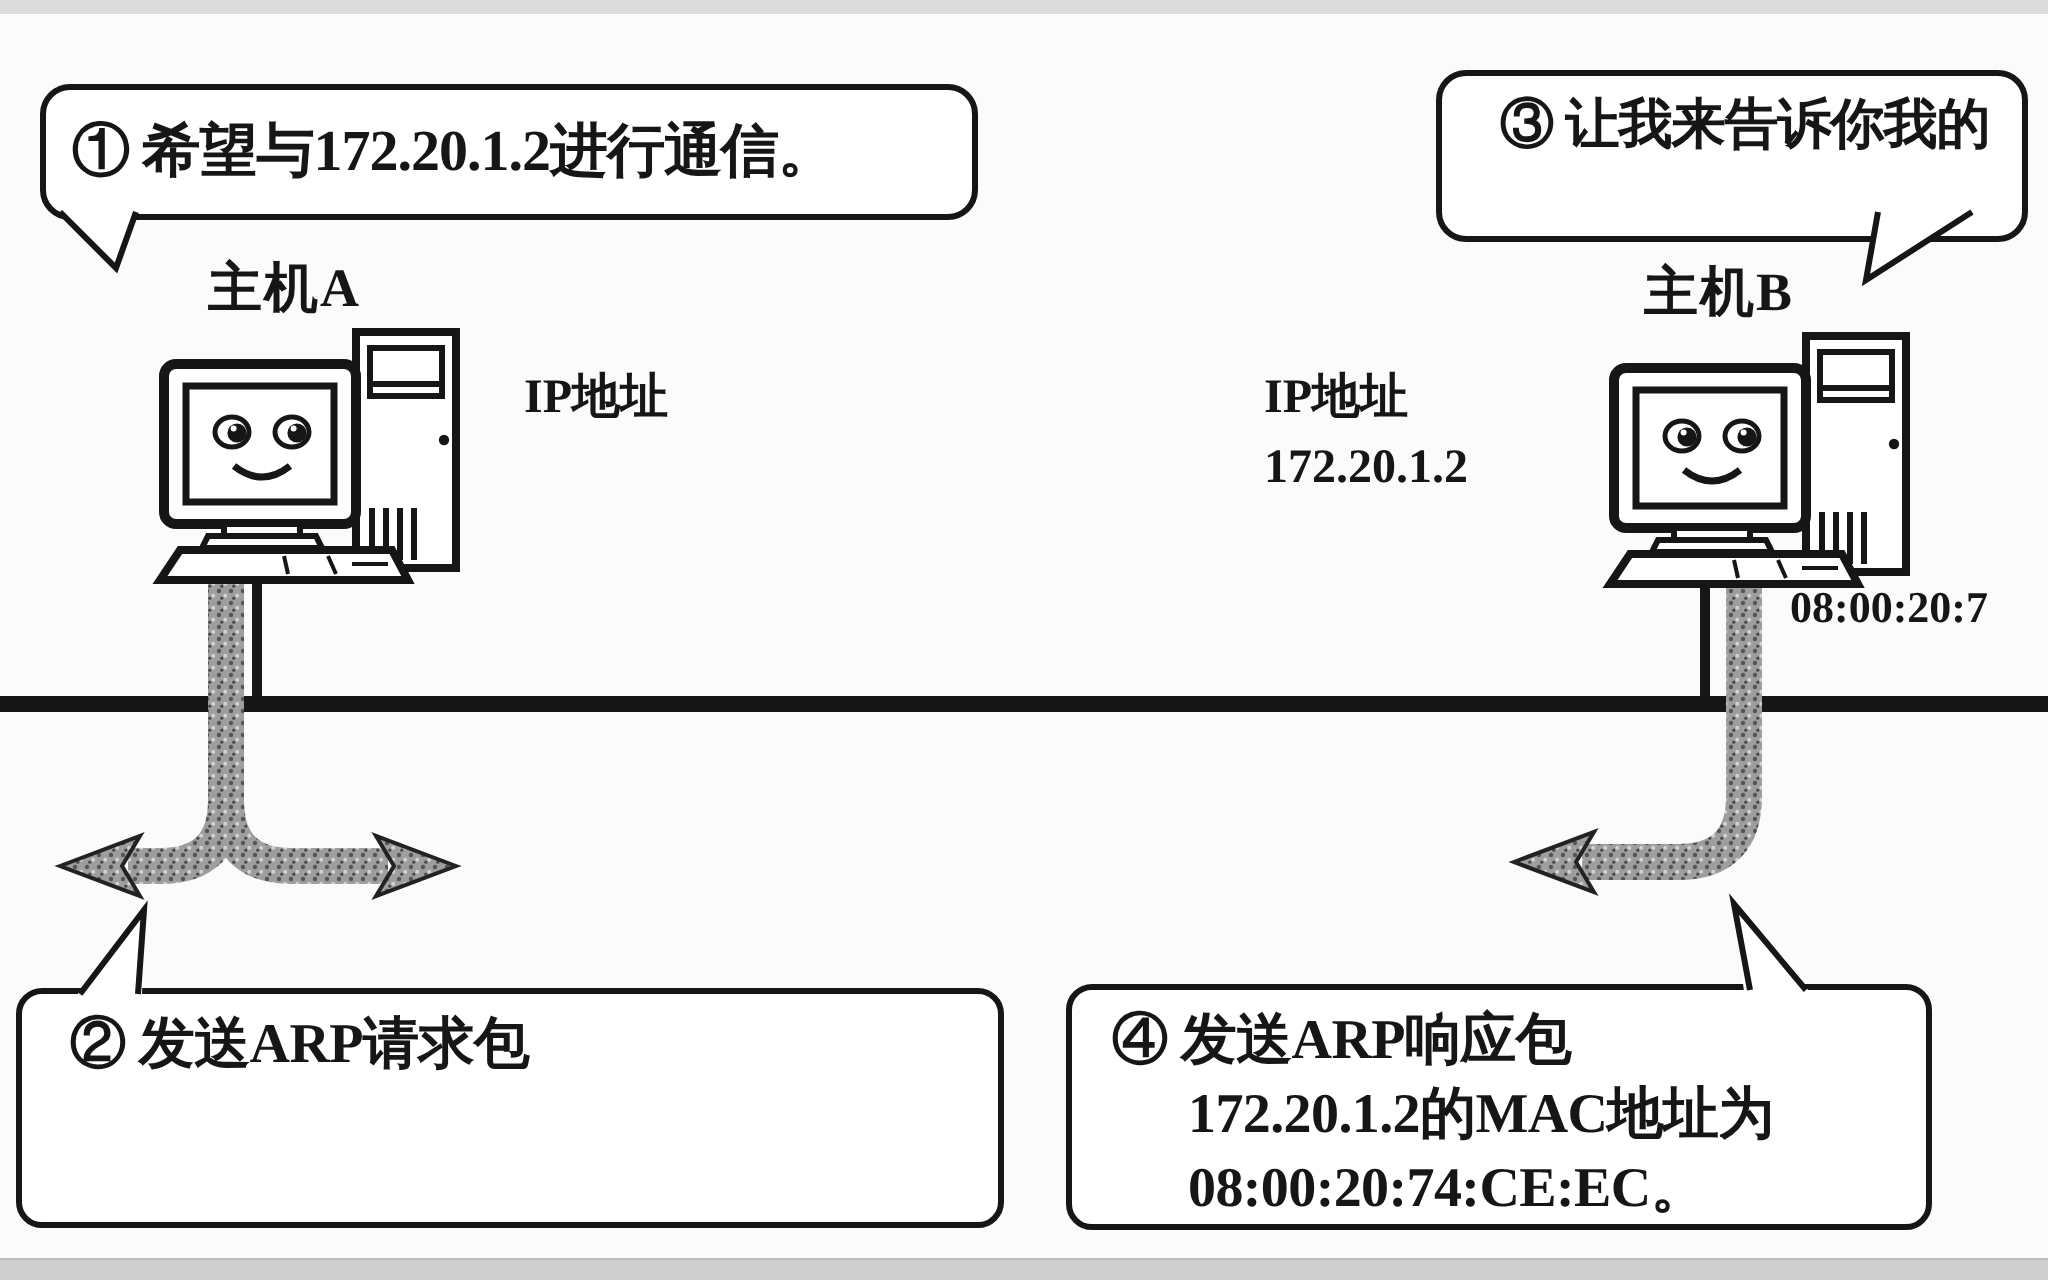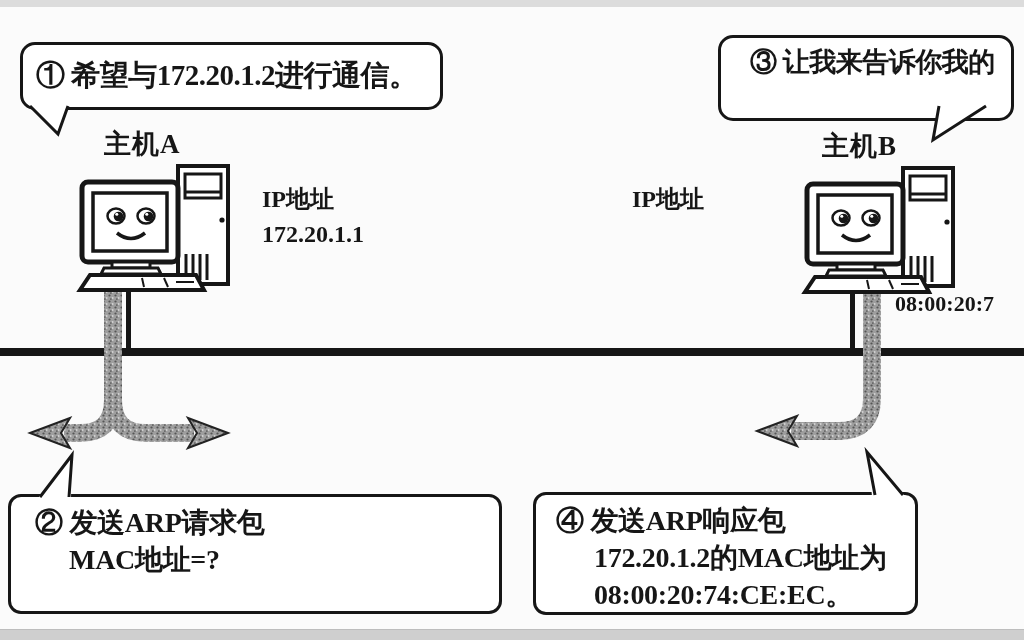--- a/index.html
+++ b/index.html
@@ -14,41 +14,41 @@
   .strip.top{top:0;height:7px;background:#dcdcdc;}
   .strip.bottom{top:629px;height:11px;background:#cfcfcf;border-top:1px solid #bdbdbd;}
 
   .bubble,.notebox{
     position:absolute;background:#fff;border:3px solid #161616;
     box-sizing:border-box;z-index:5;
   }
   .bubble{border-radius:15px;}
   .notebox{border-radius:13px;}
 
-  .b1{left:20px;top:42px;width:423px;height:68px;
+  .b1{left:20px;top:42px;width:469px;height:68px;
       display:flex;align-items:center;padding-left:13px;}
   .b1 span{font-size:29px;white-space:nowrap;letter-spacing:-0.5px;}
 
   .b3{left:718px;top:35px;width:296px;height:86px;padding:6px 0 0 29px;}
   .b3 .l1{font-size:27px;white-space:nowrap;letter-spacing:-0.5px;line-height:36px;}
   .b3 .l2{font-size:27px;padding-left:46px;line-height:36px;}
 
   .hostlabel{position:absolute;font-size:27px;z-index:5;letter-spacing:1px;}
   .ha{left:104px;top:126px;}
   .hb{left:822px;top:128px;}
 
   .ipblock{position:absolute;z-index:5;font-size:24px;line-height:35px;}
   .ipa{left:262px;top:182px;}
   .ipb{left:632px;top:182px;}
 
   .macclip{position:absolute;left:895px;top:291px;width:129px;height:40px;
     overflow:hidden;white-space:nowrap;font-size:22px;z-index:5;}
 
   .n2{left:8px;top:494px;width:494px;height:120px;padding:7px 0 0 24px;}
-  .n4{left:533px;top:492px;width:385px;height:123px;padding:7px 0 0 20px;}
+  .n4{left:533px;top:492px;width:433px;height:123px;padding:7px 0 0 20px;}
   .notebox .line{font-size:28px;line-height:37px;white-space:nowrap;letter-spacing:-0.3px;}
   .n2 .i1{padding-left:16px;}
   .n2 .i2{padding-left:34px;}
   .n4 .i1{padding-left:38px;}
   .n4 .i2{padding-left:38px;}
 
   .pc{position:absolute;width:160px;height:132px;z-index:12;}
   .pc-a{left:76px;top:162px;}
   .pc-b{left:801px;top:164px;}
 
@@ -70,31 +70,30 @@
 
   <div class="bubble b3">
     <div class="l1">③ 让我来告诉你我的</div>
   </div>
 
   <div class="hostlabel ha">主机A</div>
   <div class="hostlabel hb">主机B</div>
 
   <div class="ipblock ipa">
     <div>IP地址</div>
-    <div>172.20.1.1</div>
   </div>
   <div class="ipblock ipb">
     <div>IP地址</div>
+    <div>172.20.1.2</div>
   </div>
 
   <div class="macclip">08:00:20:7</div>
 
   <div class="notebox n2">
     <div class="line">② 发送ARP请求包</div>
-    <div class="line i2">MAC地址=?</div>
   </div>
 
   <div class="notebox n4">
     <div class="line">④ 发送ARP响应包</div>
     <div class="line i1">172.20.1.2的MAC地址为</div>
     <div class="line i2">08:00:20:74:CE:EC。</div>
   </div>
 
   <svg class="pc pc-a" viewBox="0 0 160 132">
     <use href="#pc-symbol" xlink:href="#pc-symbol"></use>

